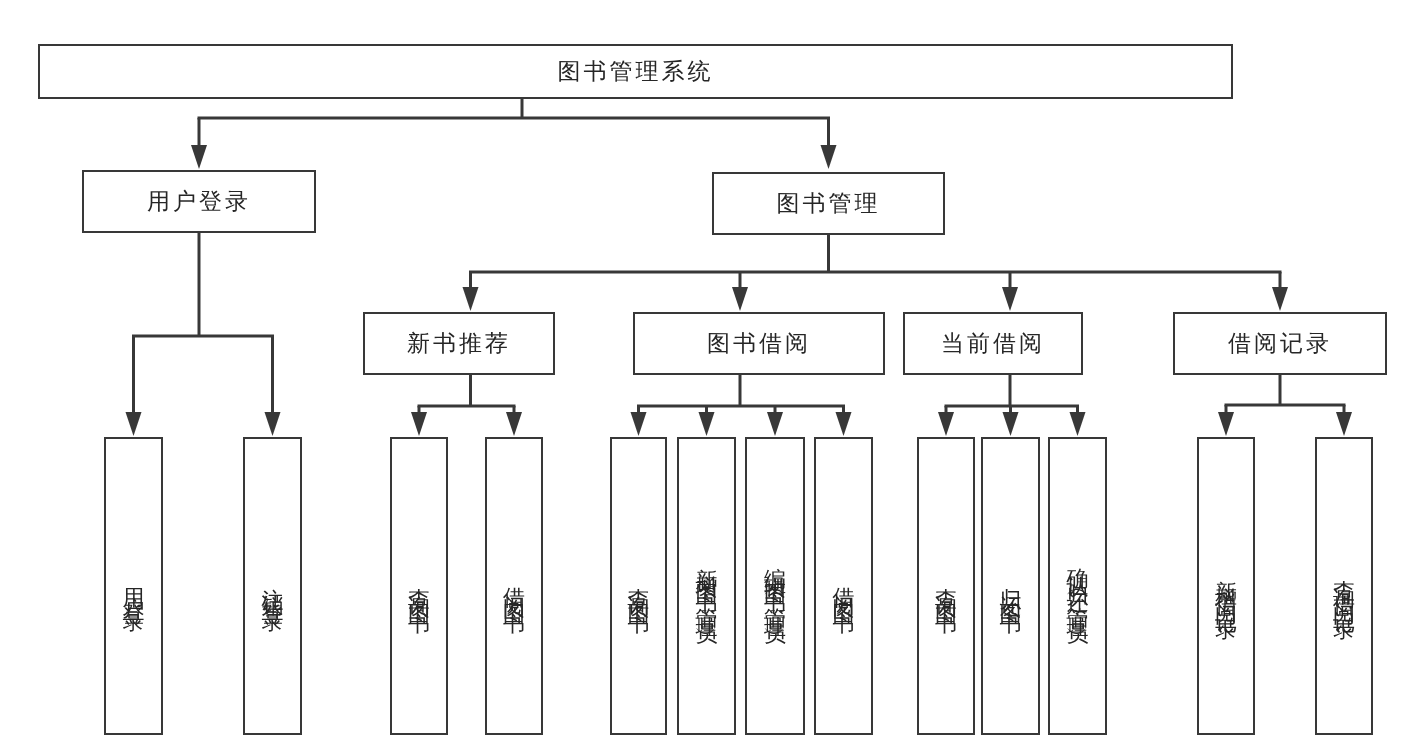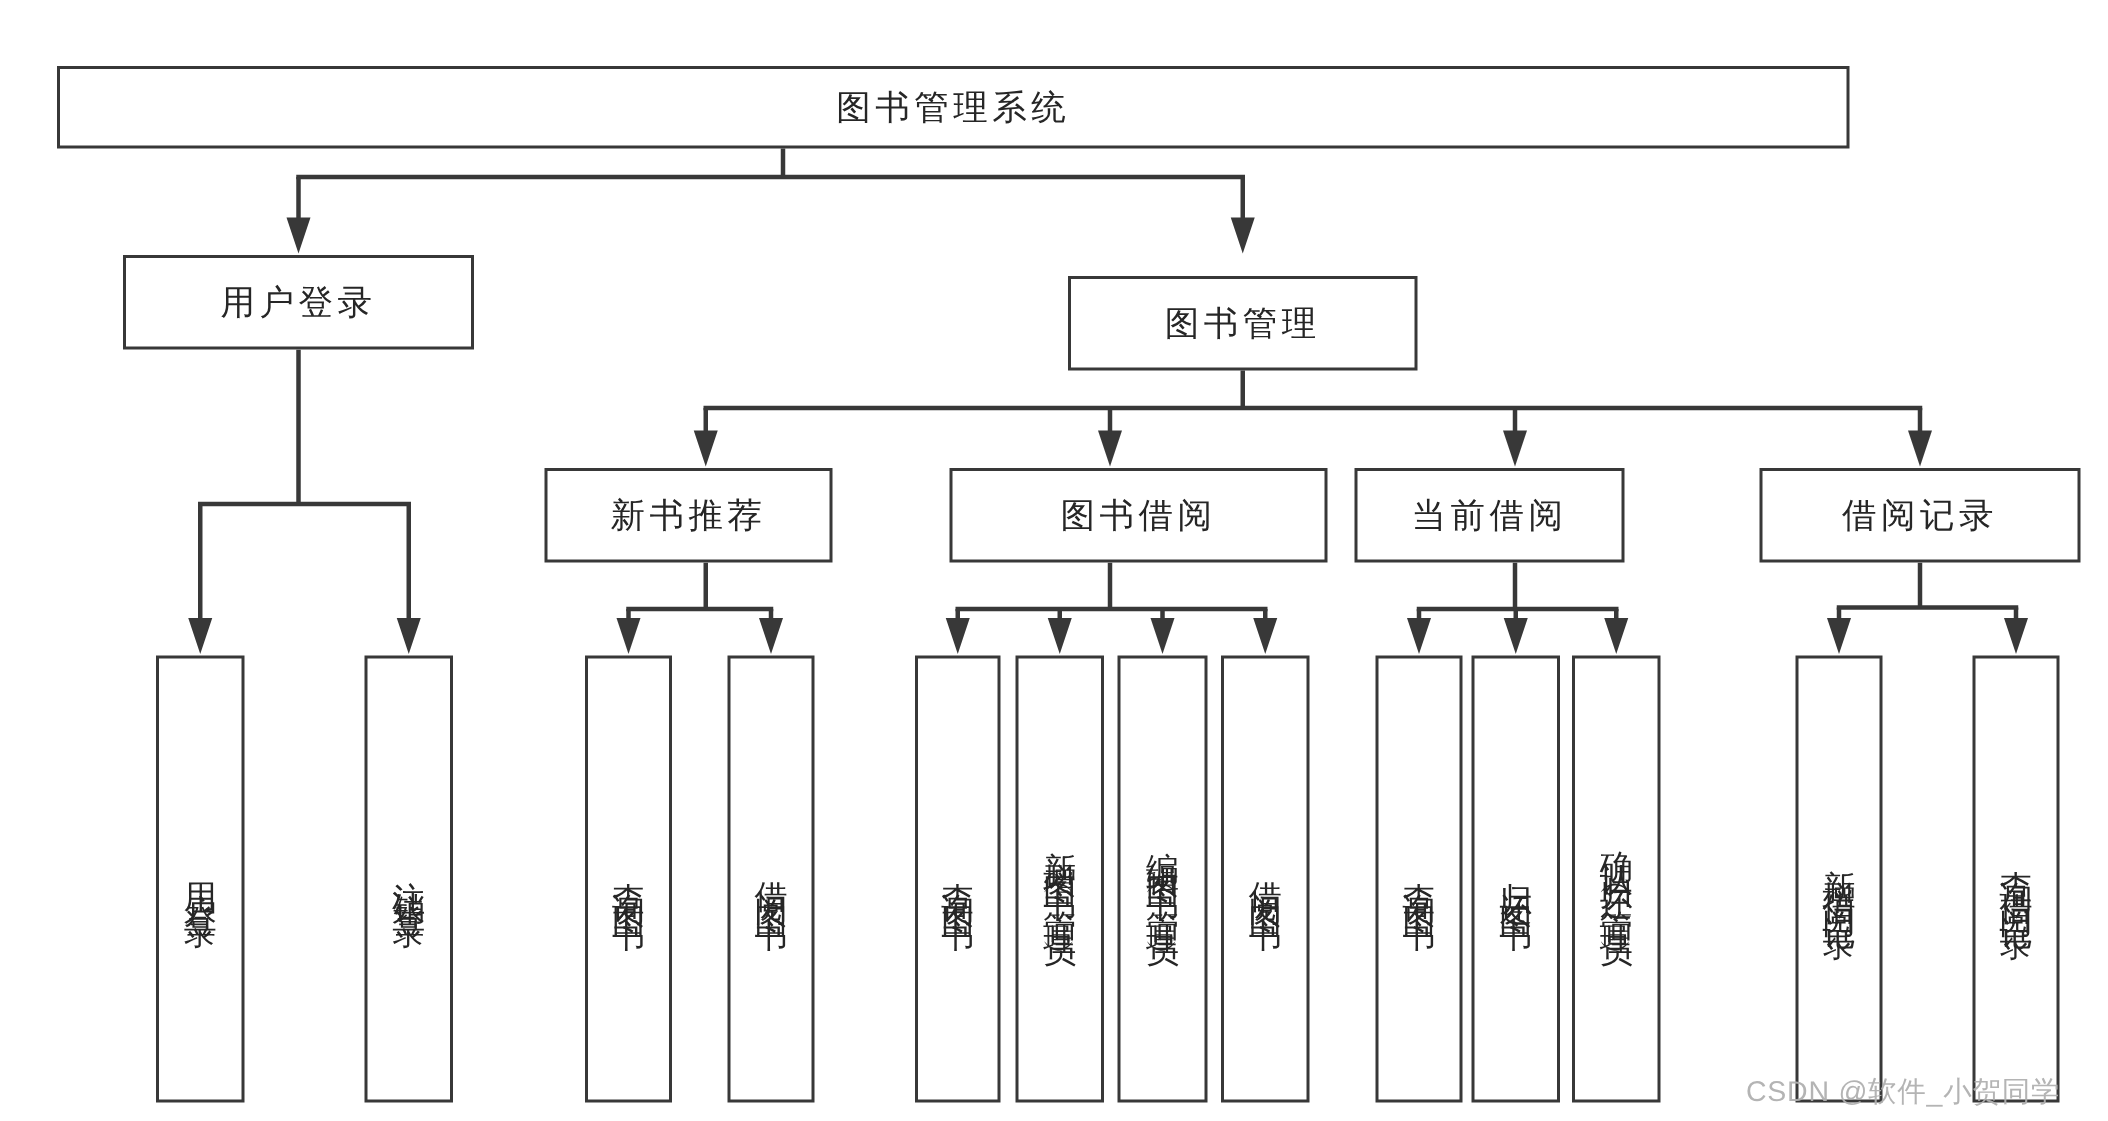--- a/index.html
+++ b/index.html
@@ -116,21 +116,21 @@
       <line x1="1344" y1="405" x2="1344" y2="416" stroke="#383838" stroke-width="3"></line>
       <polygon points="1336,412 1352,412 1344,436" fill="#383838"></polygon>
     </svg>
   <div id="nodes-layer">
       <div class="node" style="left: 38px; top: 14px; width: 1195px; height: 55px; margin-top: 30px;">
         <span class="lbl">图书管理系统</span>
       </div>
       <div class="node" style="left: 82px; top: 170px; width: 234px; height: 63px;">
         <span class="lbl">用户登录</span>
       </div>
-      <div class="node" style="left: 712px; top: 184px; width: 233px; height: 63px;">
+      <div class="node" style="left: 712px; top: 172px; width: 233px; height: 63px;">
         <span class="lbl">图书管理</span>
       </div>
       <div class="node" style="left: 363px; top: 312px; width: 192px; height: 63px;">
         <span class="lbl">新书推荐</span>
       </div>
       <div class="node" style="left: 633px; top: 312px; width: 252px; height: 63px;">
         <span class="lbl">图书借阅</span>
       </div>
       <div class="node" style="left: 903px; top: 312px; width: 180px; height: 63px;">
         <span class="lbl">当前借阅</span>
@@ -171,14 +171,13 @@
       <div class="node vertical" style="left: 1048px; top: 437px; width: 59px; height: 298px;">
         <span class="lbl">确认归还（管理员）</span>
       </div>
       <div class="node vertical" style="left: 1197px; top: 437px; width: 58px; height: 298px;">
         <span class="lbl">新增借阅记录</span>
       </div>
       <div class="node vertical" style="left: 1315px; top: 437px; width: 58px; height: 298px;">
         <span class="lbl">查询借阅记录</span>
       </div>
     </div>
-  <div id="watermark">CSDN @软件_小贺同学</div>
 </div>
 
 </body></html>

